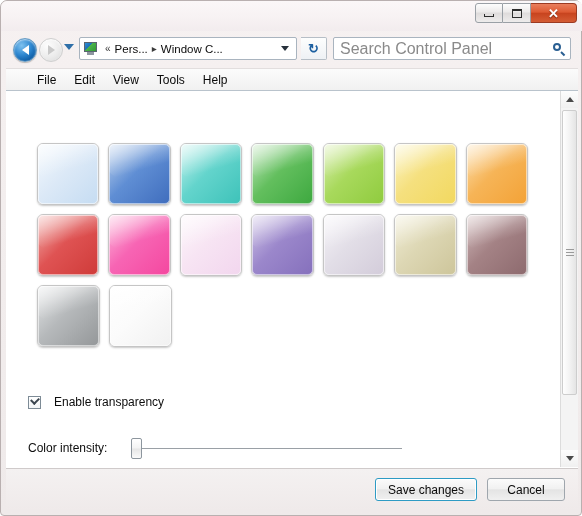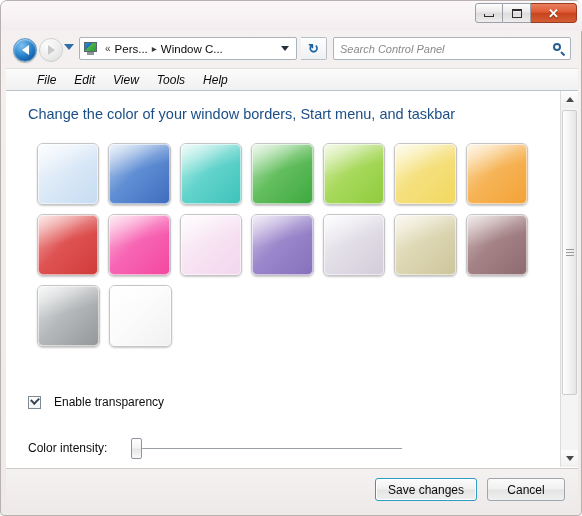--- a/index.html
+++ b/index.html
@@ -207,22 +207,21 @@
     width: 238px; height: 23px;
     box-sizing: border-box;
     background: #ffffff;
     border: 1px solid #a9b4bf;
     border-radius: 2px;
     display: flex;
     align-items: center;
     padding: 0 4px 0 6px;
   }
   #search-placeholder {
-    font-style: italic;
-    font-size: 11px;
+    font-size: 16px;
     color: #8a8a8a;
     flex: 1;
   }
   #search-icon {
     width: 14px; height: 14px;
     position: relative;
     flex: none;
   }
   #search-icon .lens {
     position: absolute;
@@ -251,21 +250,20 @@
     display: flex;
     align-items: center;
     padding-left: 22px;
     box-sizing: border-box;
   }
   .menu-item {
     font-size: 12px;
     color: #0a0a0a;
     padding: 19px 9px;
     white-space: nowrap;
-    font-style: italic;
   }
 
   
   #content {
     position: absolute;
     left: 5px; top: 89px;
     width: 572px; height: 378px;
     background: #ffffff;
     border-top: 1px solid #b9c3cc;
     box-sizing: border-box;
@@ -536,21 +534,20 @@
     <div class="menu-item">File</div>
     <div class="menu-item">Edit</div>
     <div class="menu-item">View</div>
     <div class="menu-item">Tools</div>
     <div class="menu-item">Help</div>
   </div>
 
   <div id="content">
     <div id="content-inner">
 
-      <div id="page-title">Change the color of your window borders, Start menu, and taskbar</div>
 
       <div id="swatch-grid">
           <div class="swatch-row">
             <div class="swatch">
               <span class="fill" style="background: linear-gradient(135deg, rgb(244, 249, 253) 0%, rgb(220, 233, 247) 46%, rgb(197, 220, 242) 100%);"></span>
               <span class="gloss"></span>
               <span class="innerline"></span>
             </div>
             <div class="swatch">
               <span class="fill" style="background: linear-gradient(135deg, rgb(195, 214, 239) 0%, rgb(95, 142, 212) 46%, rgb(63, 109, 189) 100%);"></span>

